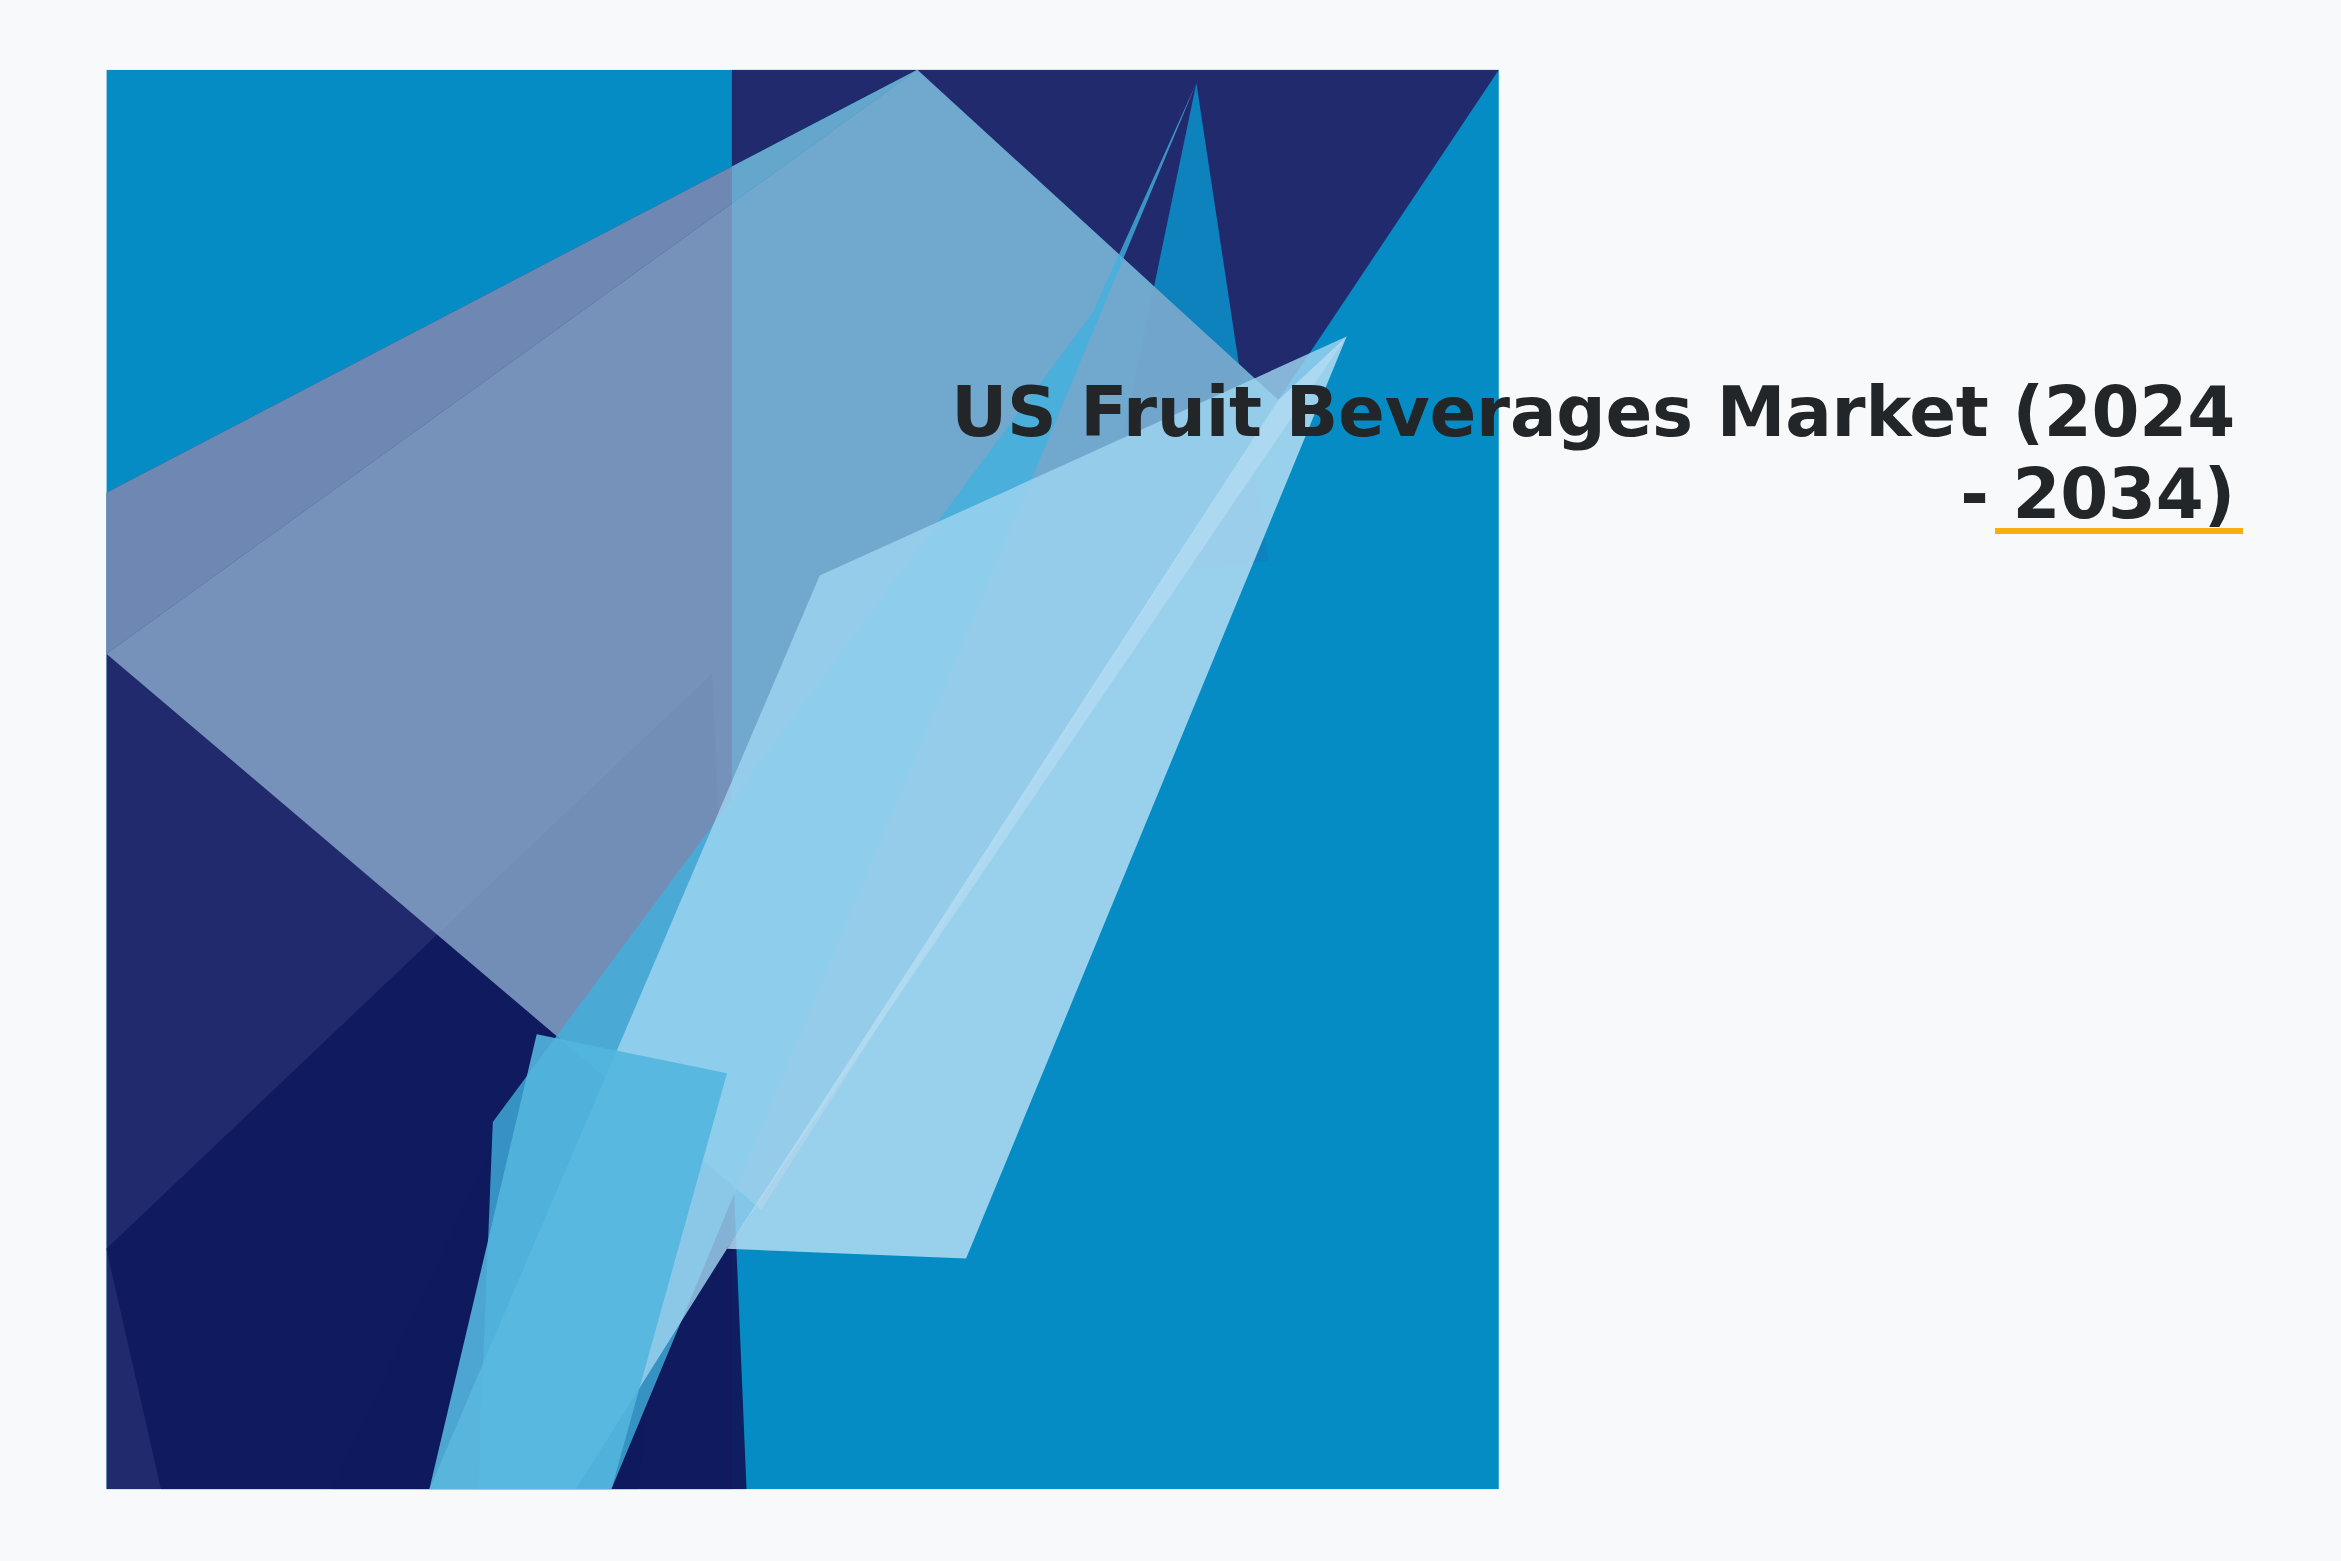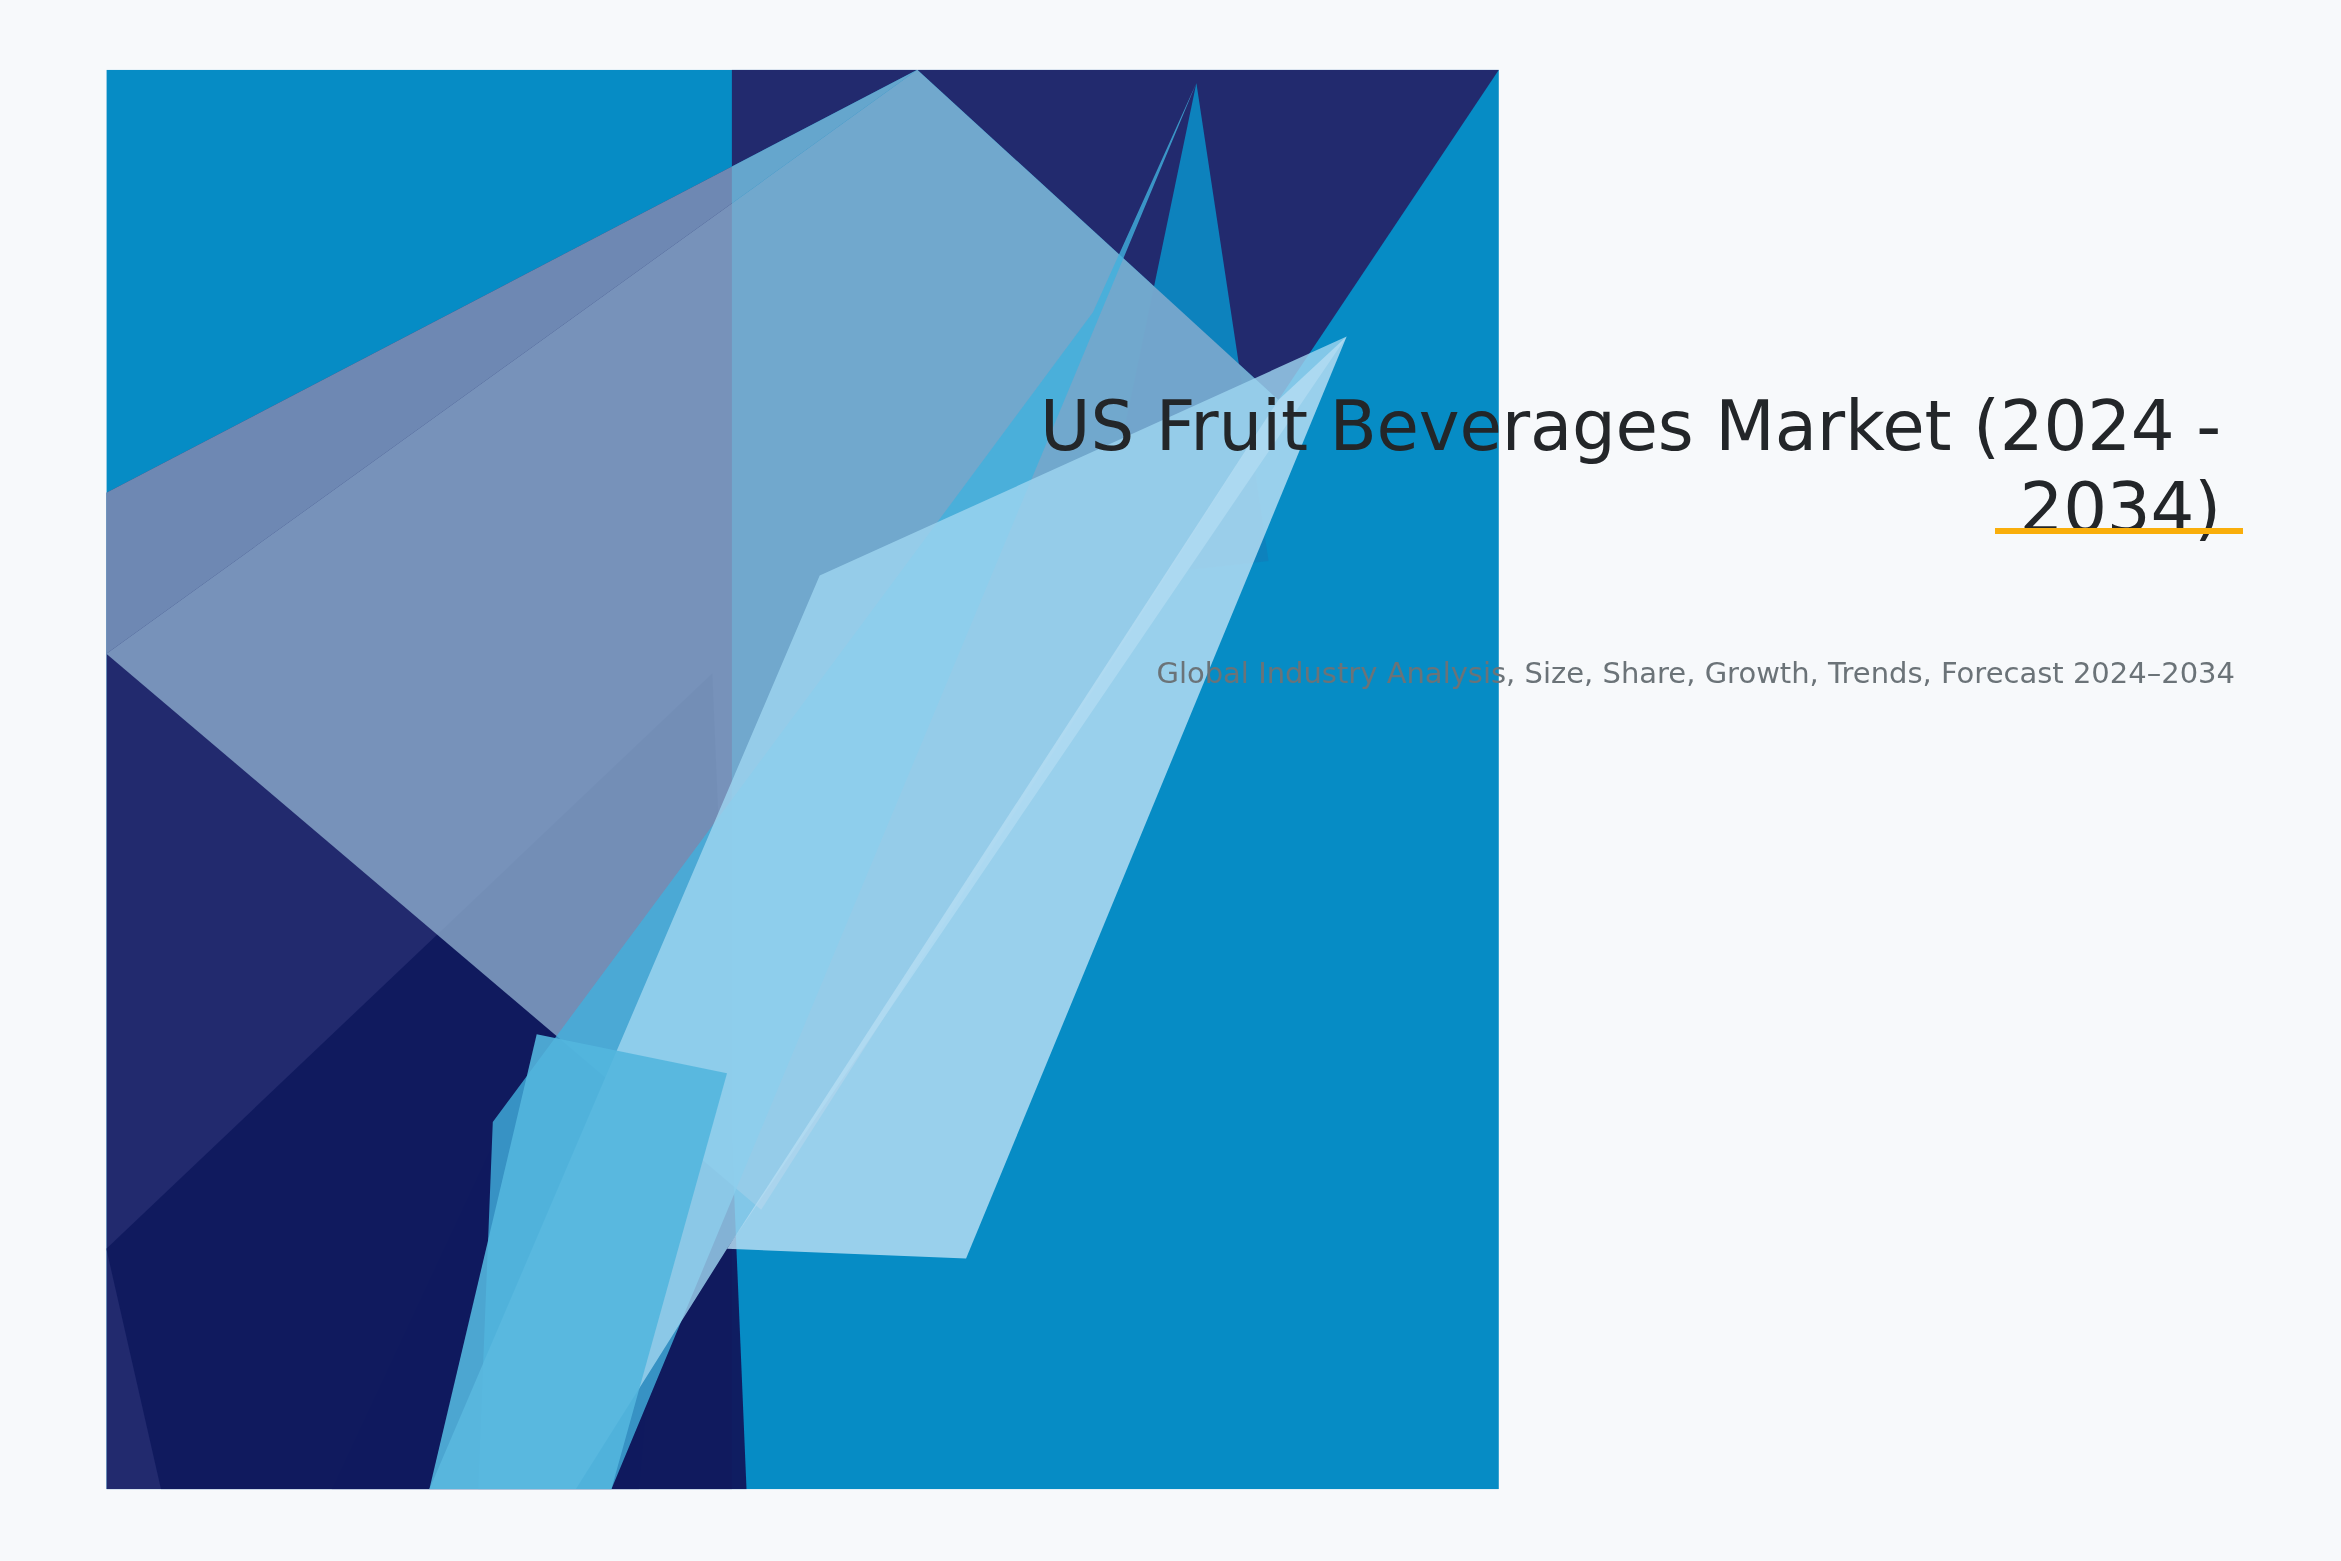--- a/index.html
+++ b/index.html
@@ -41,23 +41,23 @@
   
   #text-block {
     position: absolute;
     left: 927px;
     top: 371px;
     width: 1308px;
     text-align: right;
   }
 
   #page-title {
-    margin: 14px;
+    margin: 0;
     font-family: "DejaVu Sans", sans-serif;
-    font-weight: 400;
+    font-weight: 700;
     font-size: 69px;
     line-height: 1.19;
     letter-spacing: -0.2px;
     color: #232629;
     text-align: right;
     position: relative;
     z-index: 3;
     white-space: normal;
   }
 
@@ -126,16 +126,15 @@
       <polygon points="1253,3053 880,3053 1100,2120 1490,2200" fill="#53b6de" opacity="0.90" clip-path="url(#panelClip)"></polygon>
     </svg>
   </div>
 
   <div id="text-block">
     <h1 id="page-title">US Fruit Beverages Market (2024 - 2034)</h1>
   </div>
 
   <div id="title-rule"></div>
 
-  <p id="page-subtitle">Global Industry Analysis, Size, Share, Growth, Trends, Forecast 2024–2034</p>
 
 </div>
 
 
 </body></html>

